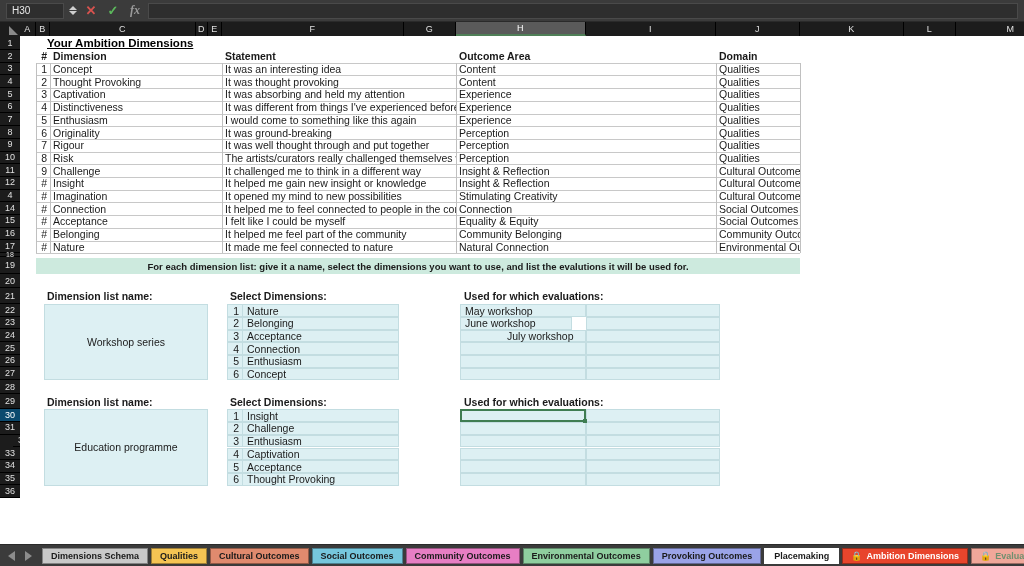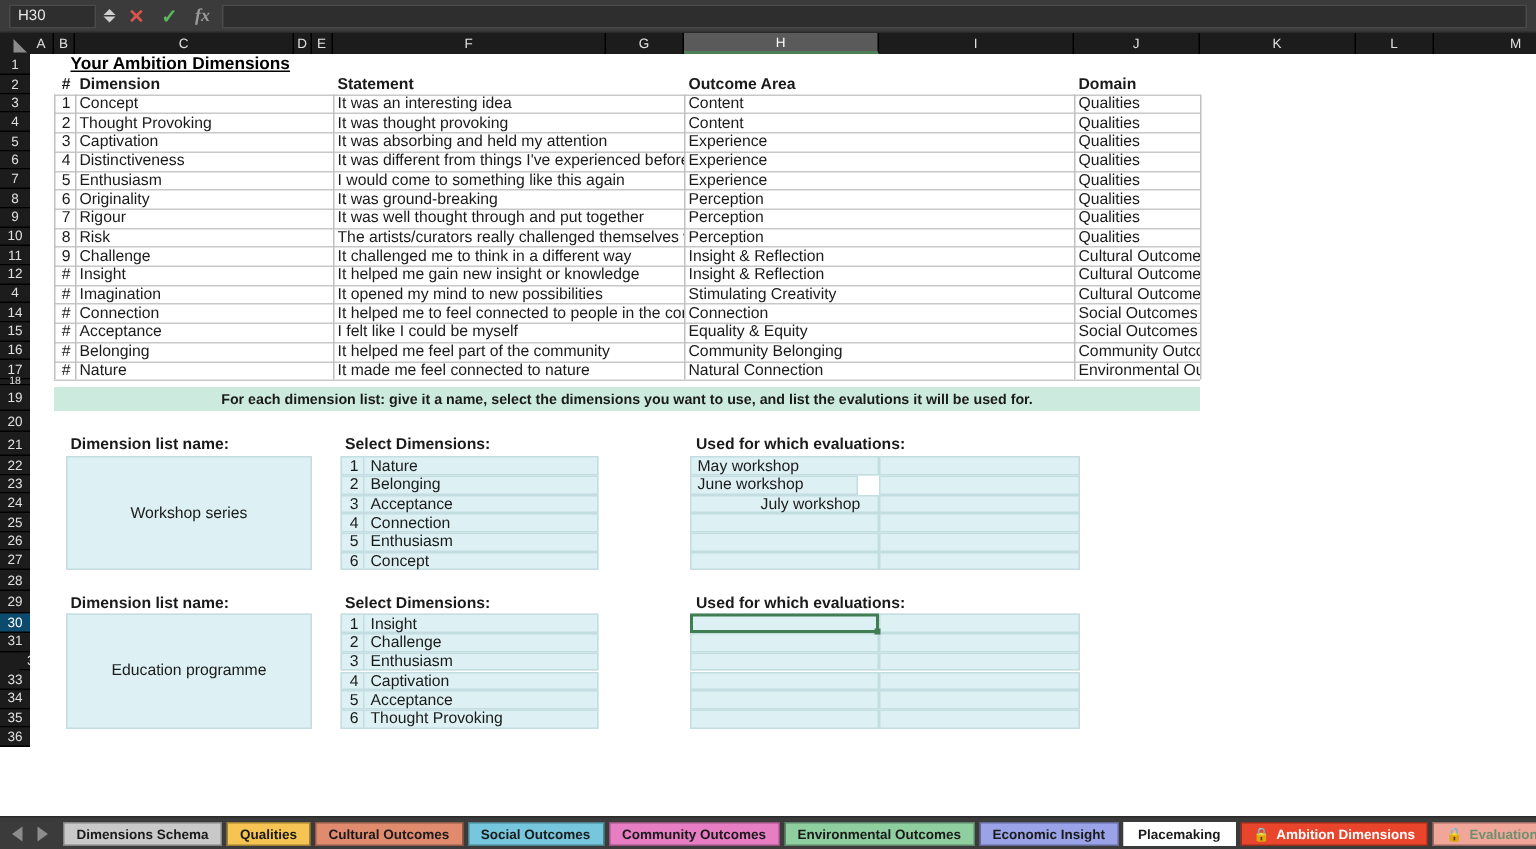--- a/index.html
+++ b/index.html
@@ -462,21 +462,21 @@
       <div class="tab" style="background: rgb(118, 199, 221); color: rgb(26, 26, 26);">
         <span>Social Outcomes</span>
       </div>
       <div class="tab" style="background: rgb(231, 126, 196); color: rgb(26, 26, 26);">
         <span>Community Outcomes</span>
       </div>
       <div class="tab" style="background: rgb(143, 206, 159); color: rgb(26, 26, 26);">
         <span>Environmental Outcomes</span>
       </div>
       <div class="tab" style="background: rgb(154, 163, 232); color: rgb(26, 26, 26);">
-        <span>Economic Insight</span>
+        <span>Provoking Outcomes</span>
       </div>
       <div class="tab active" style="background: rgb(255, 255, 255); color: rgb(26, 26, 26);">
         <span>Placemaking</span>
       </div>
       <div class="tab" style="background: rgb(232, 69, 44); color: rgb(255, 255, 255);">
         <span class="lock">🔒</span>
         <span>Ambition Dimensions</span>
       </div>
       <div class="tab" style="background: rgb(240, 167, 154); color: rgb(111, 143, 111);">
         <span class="lock">🔒</span>

